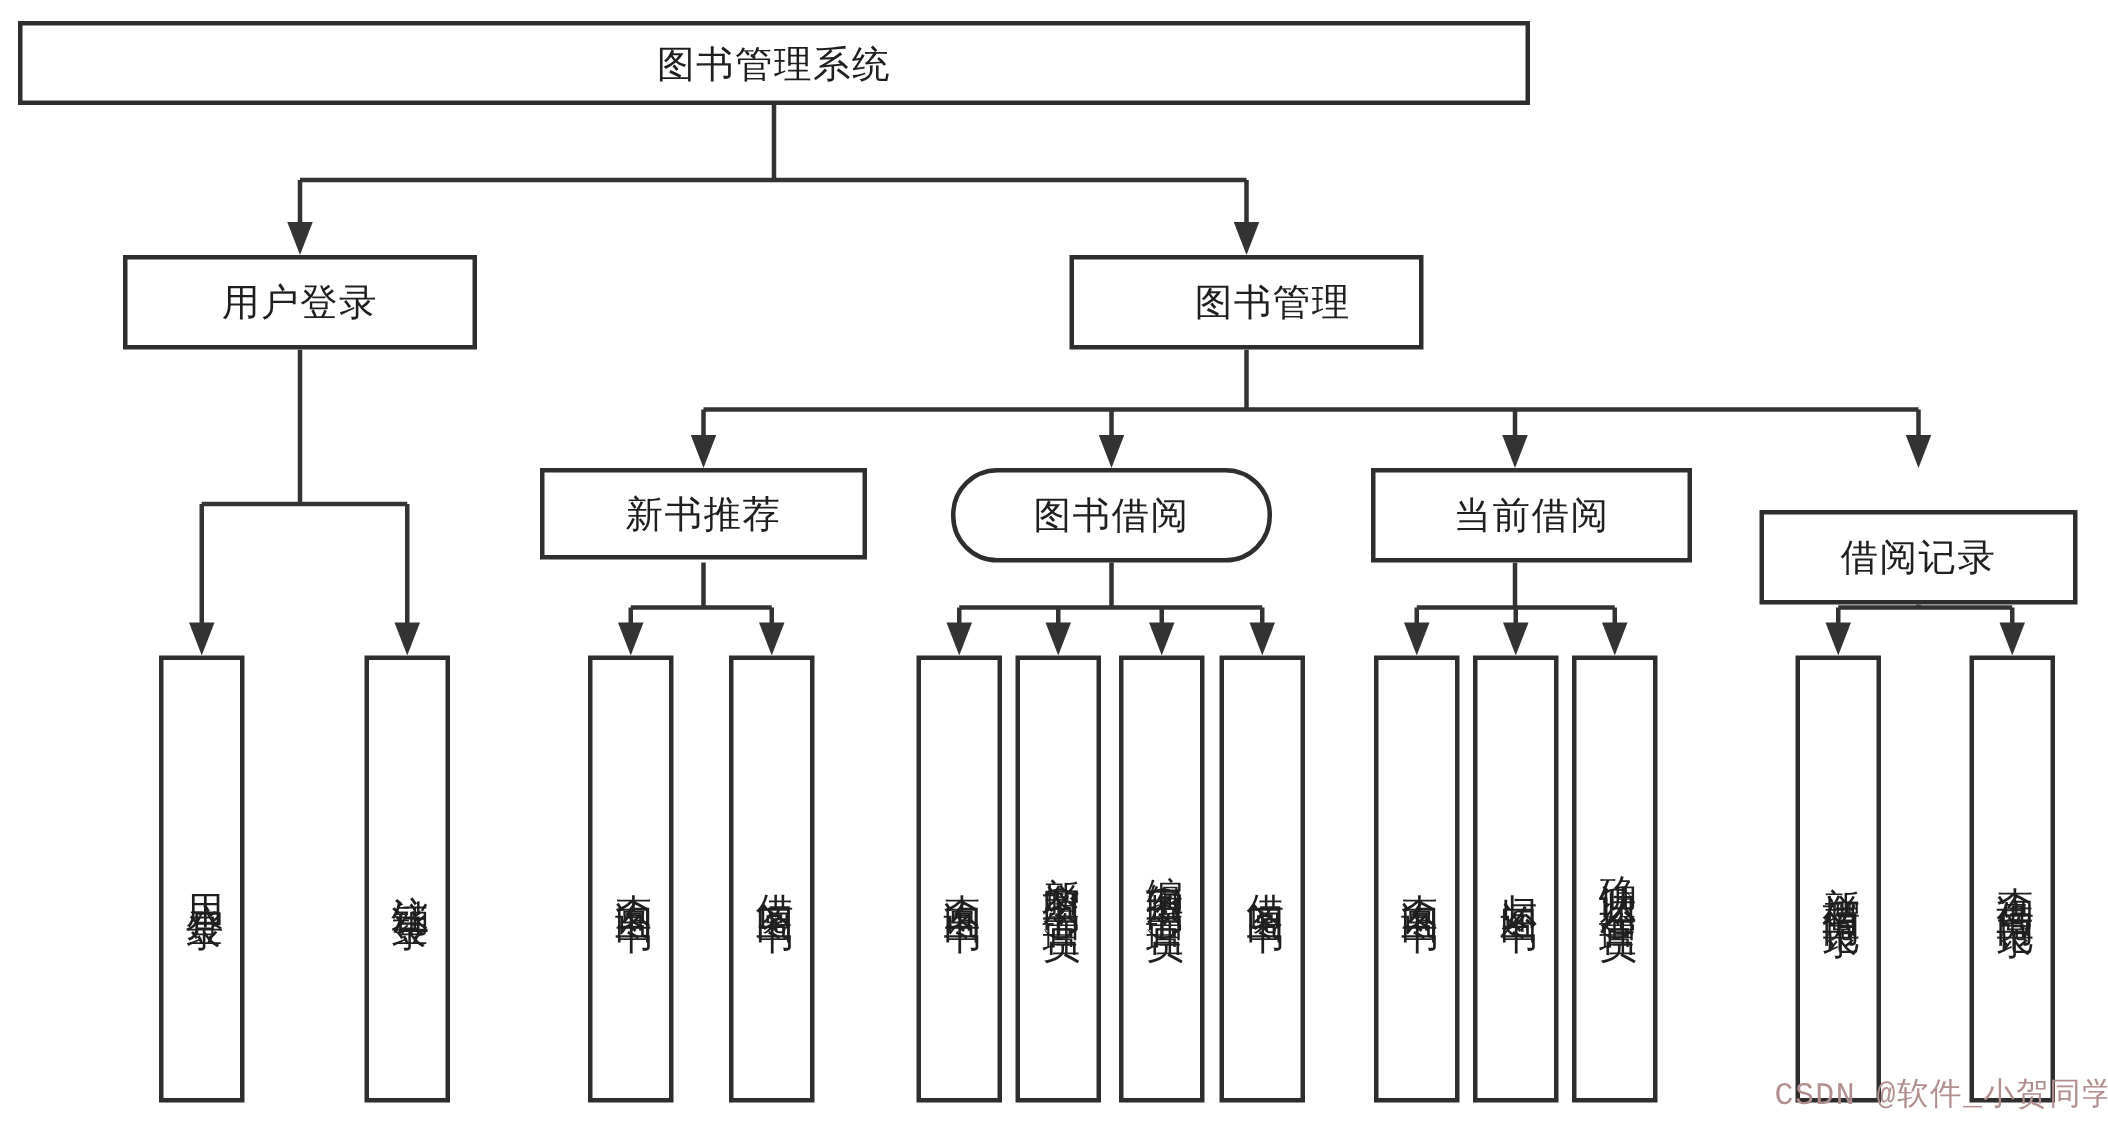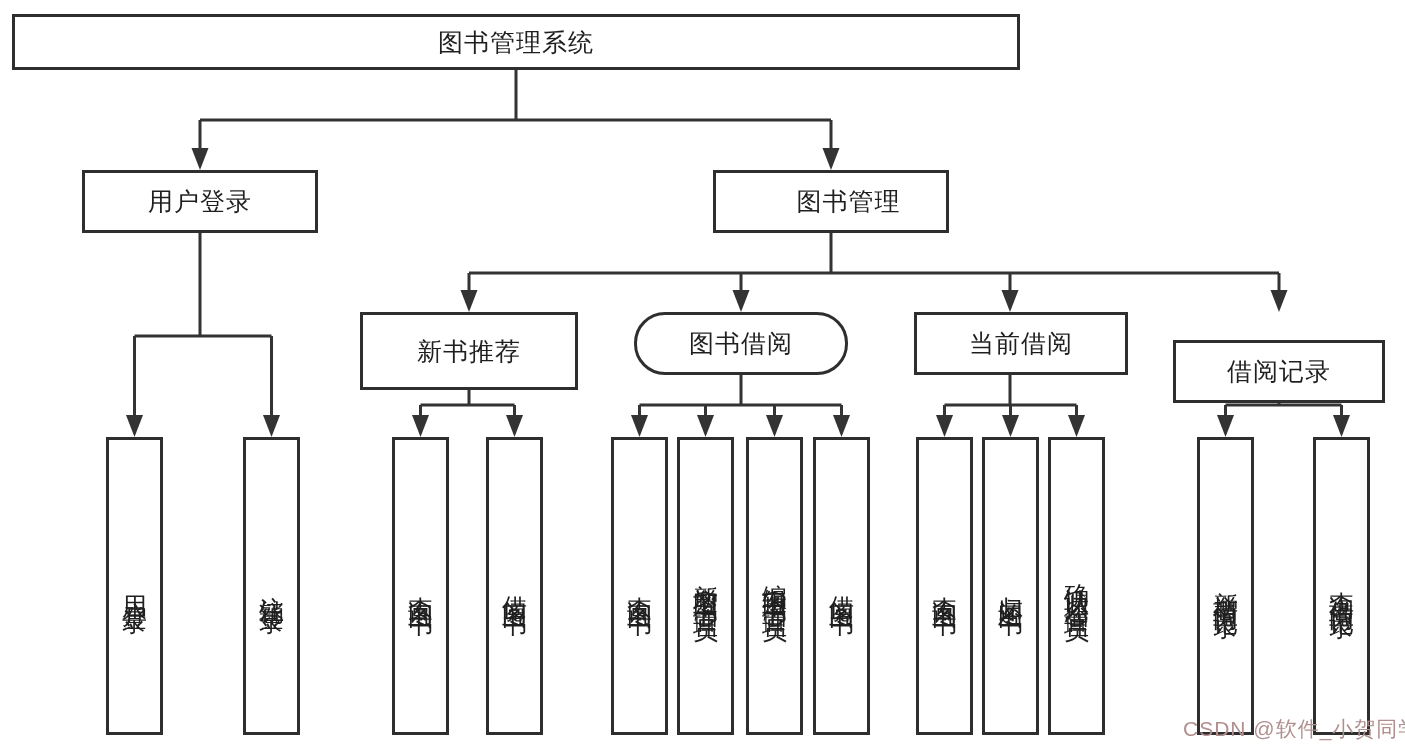--- a/index.html
+++ b/index.html
@@ -1,21 +1,21 @@
 <!DOCTYPE html>
 <html style="--line: #333333; --border: #2e2e2e; --text: #1f1f1f; --watermark: #b18f8e; --background: #ffffff;"><head>
 <meta charset="utf-8">
 <style>
   html, body { margin: 0; padding: 0; background: #fff; }
   .canvas {
     position: relative;
     width: 1405px;
     height: 747px;
     background: var(--background, #fff);
-    font-family: Liberation Sans, sans-serif;
+    font-family: Liberation Mono, monospace;
     color: var(--text, #1f1f1f);
     overflow: hidden;
     text-align: right;
   }
   svg.connectors {
     position: absolute;
     left: 0; top: 0;
     width: 1405px; height: 747px;
   }
   svg.connectors .ln {
@@ -88,21 +88,21 @@
     <path class="ah" d="M1068 415h17L1076.5 437z"></path>
     <path class="ah" d="M1217 415h17L1225.5 437z"></path>
     <path class="ah" d="M1333 415h17L1341.5 437z"></path>
   </svg>
 
   <div class="box" style="left:12px; top:14px; width:1008px; height:56px;">图书管理系统</div>
 
   <div class="box" style="left:82px; top:170px; width:236px; height:63px;">用户登录</div>
   <div class="box" style="left:713px; top:170px; width:236px; height:63px;padding-left:35px;">图书管理</div>
 
-  <div class="box" style="left:360px; top:312px; width:218px; height:78px;">新书推荐</div>
+  <div class="box" style="left:360px; top:312px; width:218px; height:61px;">新书推荐</div>
   <div class="box" style="left:634px; top:312px; width:214px; height:63px;border-radius:31px;">图书借阅</div>
   <div class="box" style="left:914px; top:312px; width:214px; height:63px;">当前借阅</div>
   <div class="box" style="left:1173px; top:308px; width:212px; height:63px;margin-top:32px;">借阅记录</div>
 
   <div class="box vbox" style="left:106px; top:437px; width:57px; height:298px;">
     <span>用户登录</span>
   </div>
   <div class="box vbox" style="left:243px; top:437px; width:57px; height:298px;">
     <span>注销登录</span>
   </div>

